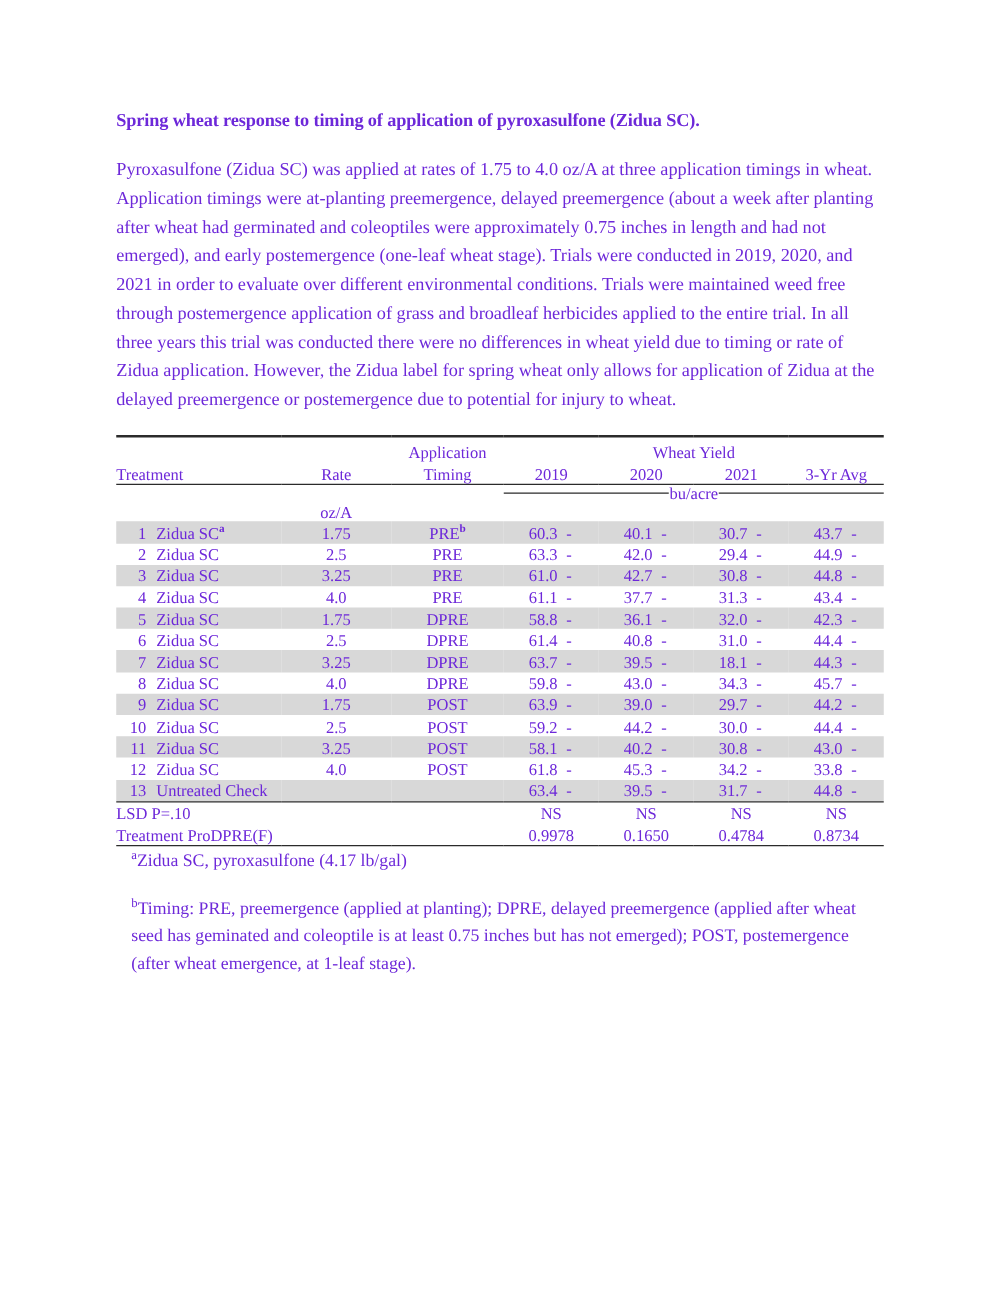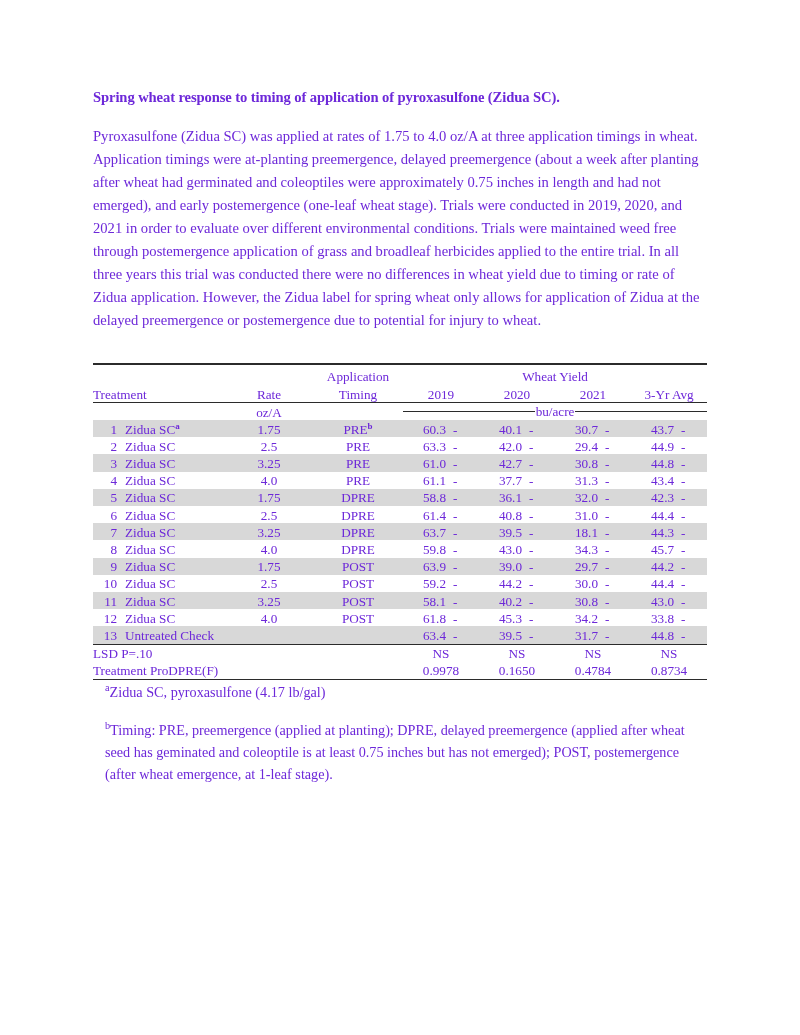--- a/index.html
+++ b/index.html
@@ -34,21 +34,21 @@
 
   .body-par {
     font-size: 14.6px;
     line-height: 1.58;
     margin: 0;
     text-align: left;
   }
 
   
   .tbl-wrap {
-    margin-top: 31px;
+    margin-top: 16px;
     width: 614px;
     font-family: Liberation Serif, serif;
   }
   table.data {
     border-collapse: collapse;
     width: 614px;
     font-size: 13.2px;
     line-height: 1.18;
     table-layout: fixed;
   }
@@ -89,21 +89,21 @@
     text-align: center;
     border-bottom: 0;
   }
 
   
   .buacre {
     display: flex;
     align-items: center;
     gap: 0;
     width: 100%;
-    padding-bottom: 2px;
+    padding-bottom: 16px;
   }
   .buacre .ln {
     flex: 1 1 auto;
     height: 1px;
     background: #2b2b2b;
   }
   .buacre .lbl {
     flex: 0 0 auto;
     font-size: 13.2px;
     line-height: 1;

